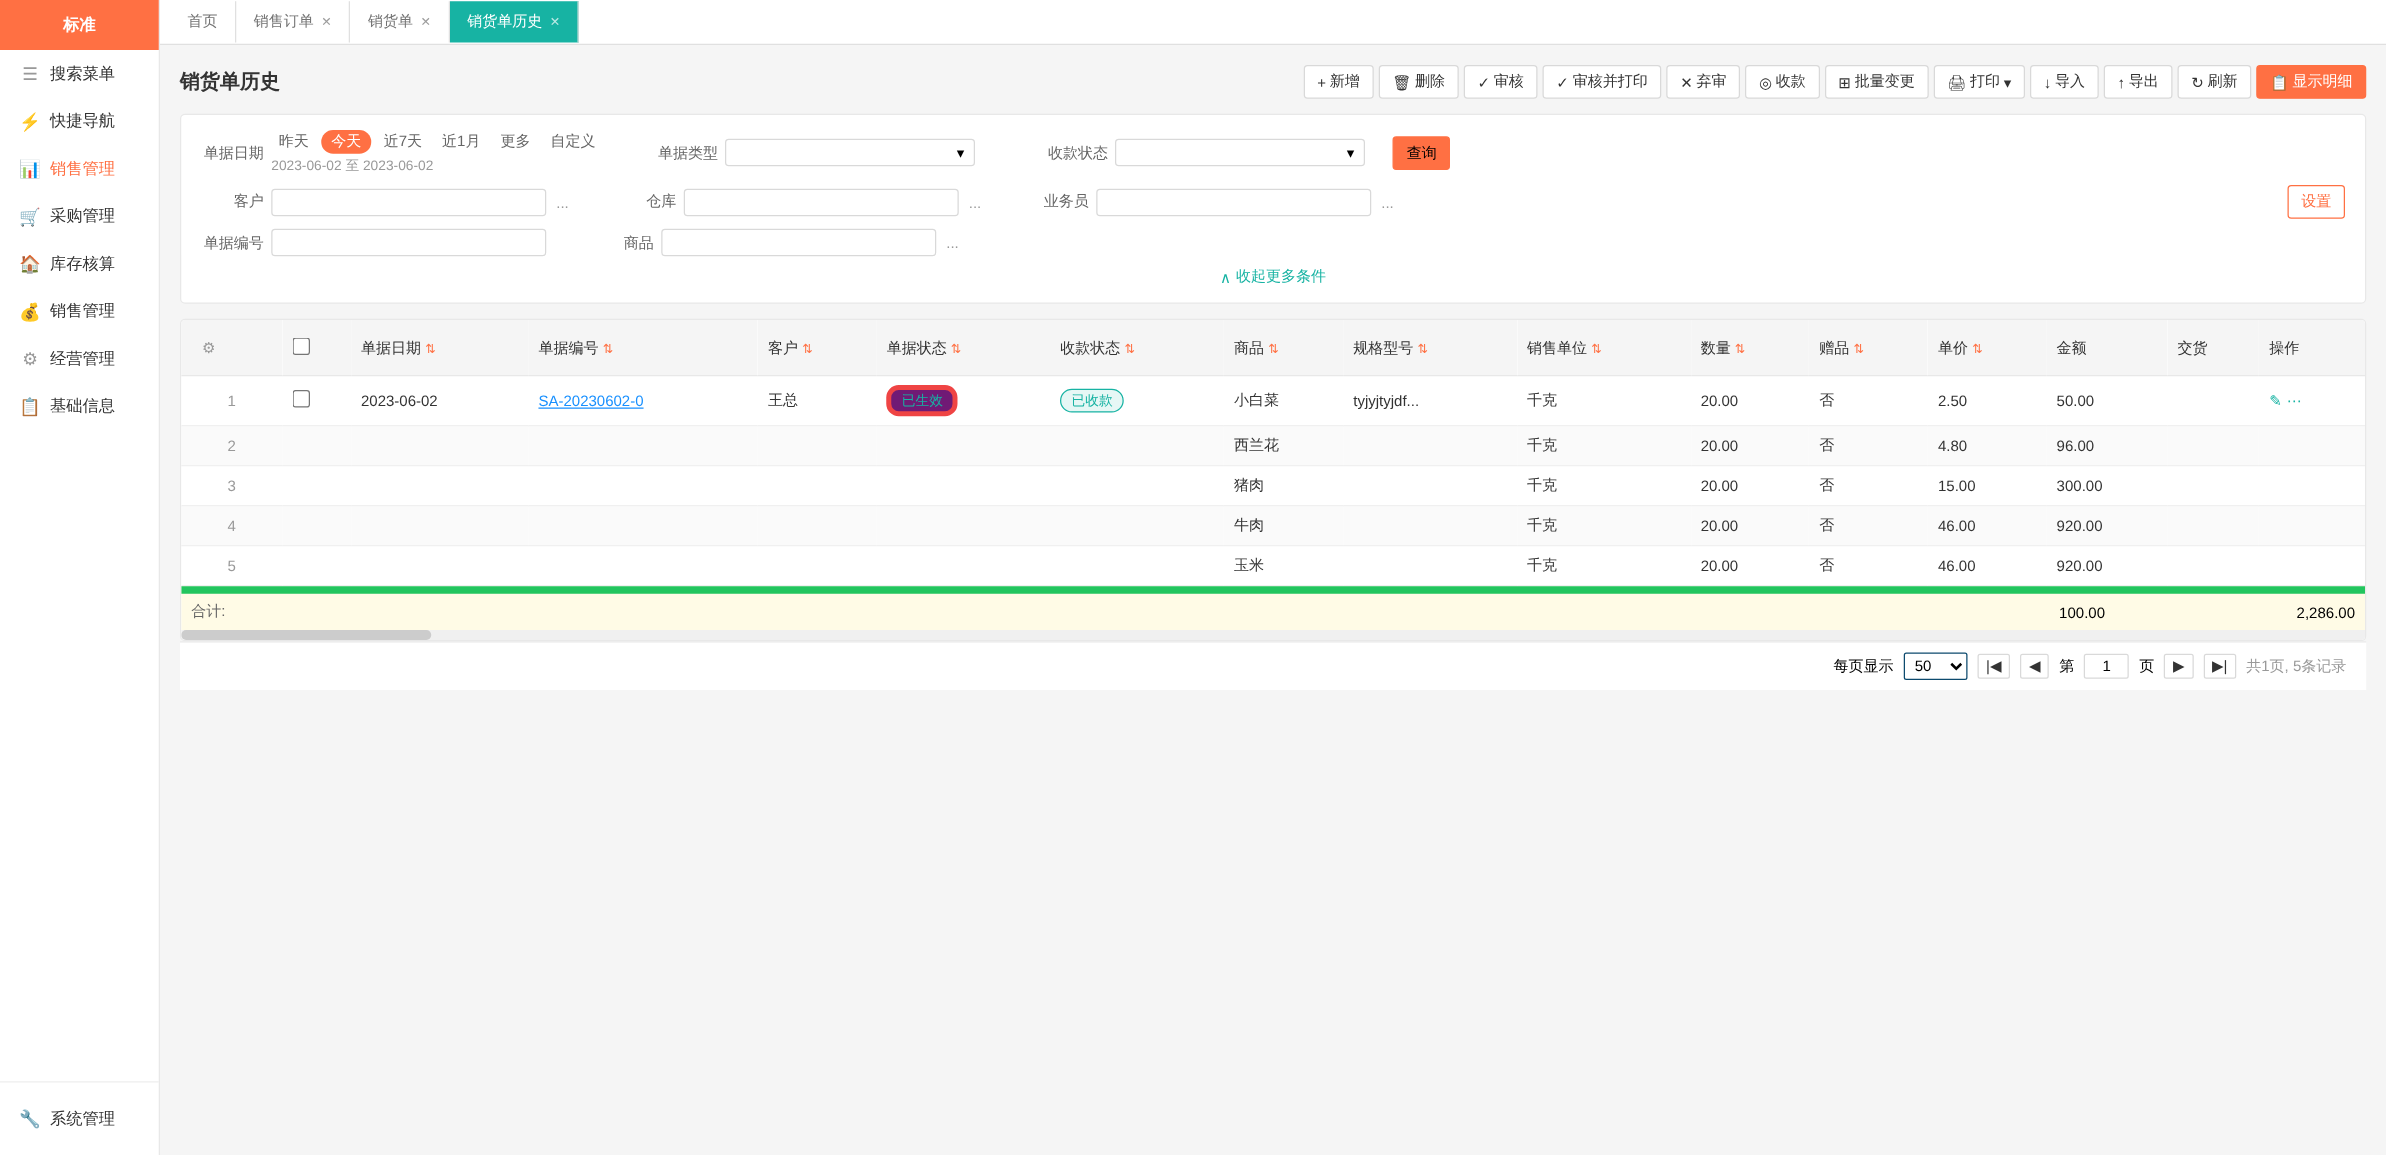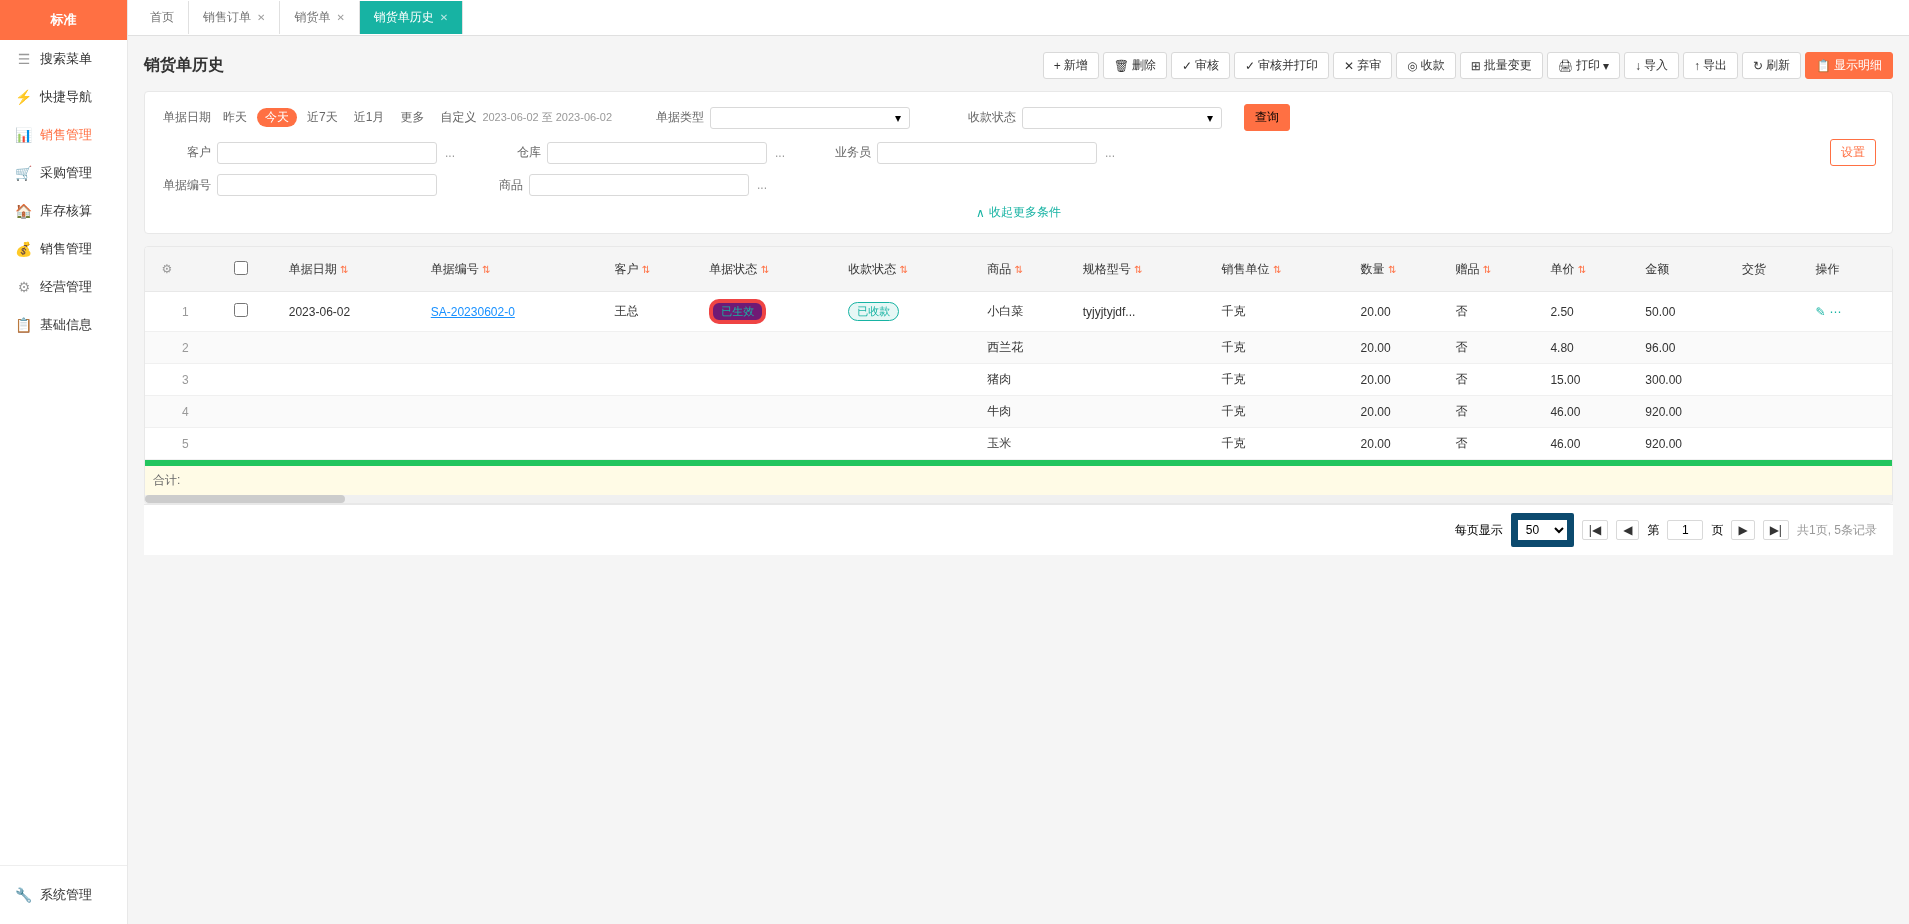--- a/index.html
+++ b/index.html
@@ -66,28 +66,28 @@
     .table-footer { background: #fffbe6; border-top: 6px solid #22c55e; padding: 6px 8px; display: flex; align-items: center; font-size: 12px; }
     .footer-label { color: #666; min-width: 80px; }
     .footer-total { margin-left: auto; display: flex; gap: 40px; }
     .total-qty { min-width: 80px; text-align: right; }
     .total-amount { min-width: 80px; text-align: right; }
 
     
     .pagination { display: flex; align-items: center; justify-content: flex-end; padding: 8px 16px; background: #fff; border-top: 1px solid #e8e8e8; gap: 8px; font-size: 12px; }
     .page-btn { padding: 2px 6px; border: 1px solid #d9d9d9; border-radius: 2px; cursor: pointer; background: #fff; color: #333; font-size: 12px; }
     .page-input { width: 36px; text-align: center; border: 1px solid #d9d9d9; border-radius: 2px; padding: 2px 4px; font-size: 12px; }
-    .page-select { border: 7px solid #0c4a6e; border-radius: 2px; padding: 2px 4px; font-size: 12px; background: #fff; cursor: pointer; }
+    .page-select { border: 1px solid #0c4a6e; border-radius: 2px; padding: 2px 4px; font-size: 12px; background: #fff; cursor: pointer; }
     .page-info { color: #999; }
 
     
     .link { color: #1890ff; cursor: pointer; text-decoration: underline; }
 
     .checkbox { width: 14px; height: 14px; cursor: pointer; }
-    .date-section { display: flex; flex-direction: row; }
+    .date-section { display: flex; flex-direction: column; }
     .select-wrapper { display: flex; align-items: center; border: 1px solid #d9d9d9; border-radius: 3px; padding: 3px 8px; background: #fff; width: 200px; justify-content: space-between; cursor: pointer; }
 
     .toolbar-right { display: flex; align-items: center; gap: 4px; flex-wrap: wrap; }
     .btn-orange { background: #ff7043; color: #fff; border-color: #ff7043; }
   </style>
 </head>
 <body>
 
 <div class="sidebar">
   <div class="sidebar-logo">
@@ -437,20 +437,24 @@
               <td>46.00</td>
               <td>920.00</td>
               <td></td>
               <td></td>
             </tr>
           </tbody>
       </table>
 
       <div class="table-footer">
         <span class="footer-label">合计:</span>
+        <div class="footer-total">
+          <span class="total-qty" style="margin-left:600px;">100.00</span>
+          <span class="total-amount" style="margin-left:80px;">2,286.00</span>
+        </div>
       </div>
 
       <div style="height:8px;background:#f0f0f0;">
         <div style="width:200px;height:8px;background:#ccc;border-radius:4px;"></div>
       </div>
     </div>
 
     <div class="pagination">
       <span>每页显示</span>
       <select class="page-select">

